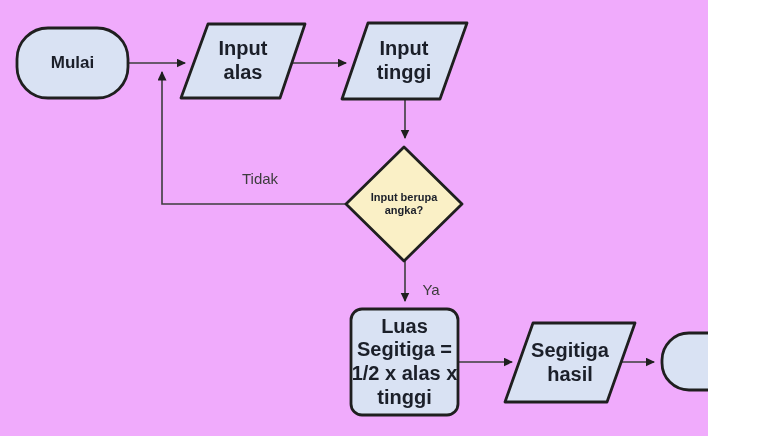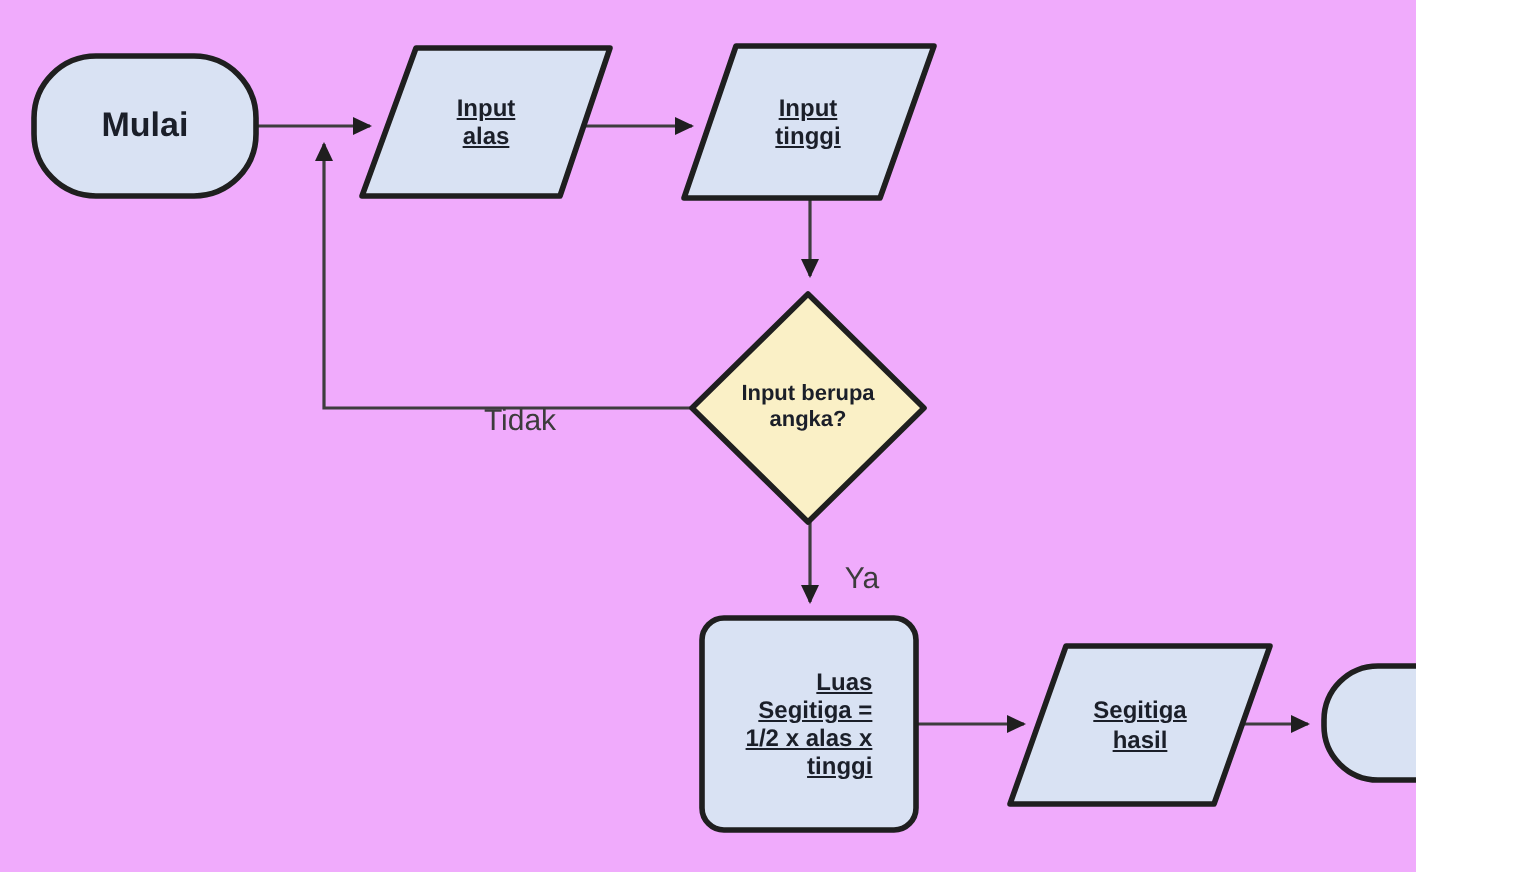--- a/index.html
+++ b/index.html
@@ -28,21 +28,21 @@
     position: absolute;
     display: flex;
     align-items: center;
     justify-content: center;
     text-align: center;
     font-weight: normal;
     color: #3c3c3c;
     pointer-events: none;
   }
   .fs17 { font-size: 17px; }
-  .fs16 { font-size: 12px; text-decoration: underline; }
+  .fs16 { font-size: 20px; }
   .fs15 { font-size: 15px; }
   .fs14 { font-size: 11px; }
 </style>
 </head>
 <body>
 
 <div id="stage">
 
   <svg id="diagram-svg" width="768" height="436" viewBox="0 0 768 436">
     <defs>
@@ -78,26 +78,26 @@
 
   <div class="node-label fs16" style="left:193px; top:24px; width:100px; height:74px;">Input
 alas</div>
 
   <div class="node-label fs16" style="left:354px; top:23px; width:100px; height:76px;">Input
 tinggi</div>
 
   <div class="node-label fs14" style="left:344px; top:174px; width:120px; height:60px;">Input berupa
 angka?</div>
 
-  <div class="node-label fs16" style="left:351px; top:309px; width:107px; height:106px;text-align:right;">Luas
+  <div class="node-label fs16" style="left:351px; top:309px; width:107px; height:106px;">Luas
 Segitiga =
 1/2 x alas x
 tinggi</div>
 
   <div class="node-label fs16" style="left:520px; top:323px; width:100px; height:79px;">Segitiga
 hasil</div>
 
 
-  <div class="edge-label fs15" style="left:228px; top:167px; width:64px; height:22px;margin-top:32px;">Tidak</div>
+  <div class="edge-label fs15" style="left:228px; top:167px; width:64px; height:22px;">Tidak</div>
 
   <div class="edge-label fs15" style="left:411px; top:278px; width:40px; height:22px;">Ya</div>
 
 </div>
 
 </body></html>

